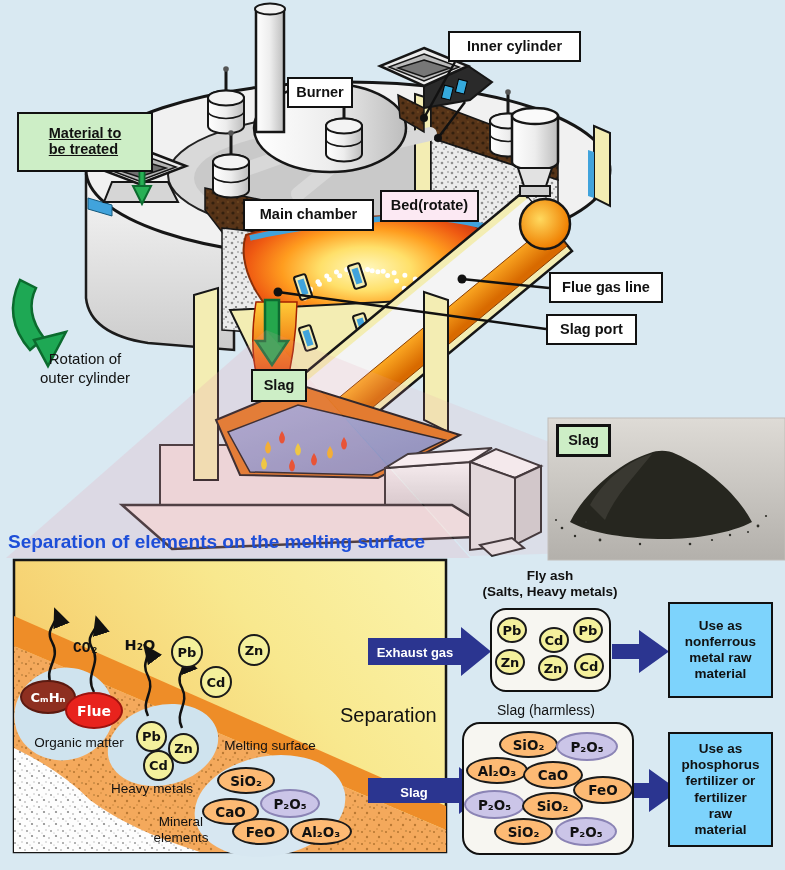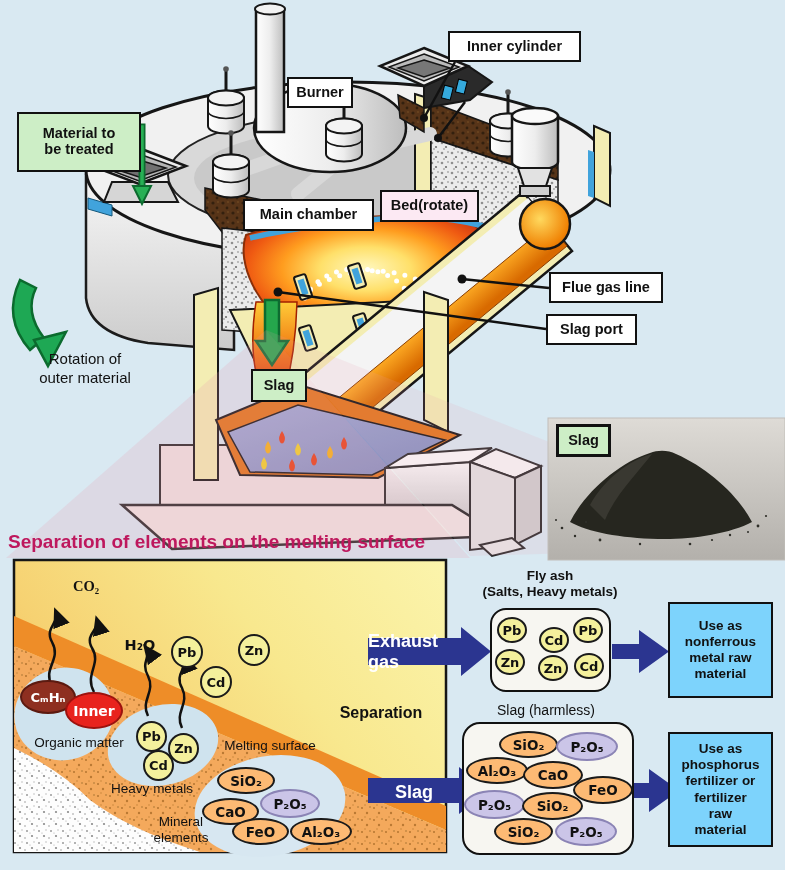--- a/index.html
+++ b/index.html
@@ -1,38 +1,38 @@
 <!DOCTYPE html>
 <html><head>
 <meta charset="utf-8">
 <style>
   html,body{margin:0;padding:0;}
   .stage{position:relative;width:785px;height:870px;background:#d9e9f2;overflow:hidden;
          font-family:"Liberation Sans","DejaVu Sans",sans-serif;color:#111;}
   svg.bg{position:absolute;left:0;top:0;}
-  .box{position:absolute;display:flex;align-items:center;justify-content:center;text-align:center;
+  .box{position:absolute;display:flex;align-items:center;justify-content:center;text-align:left;
        background:#fff;border:2px solid #111;box-sizing:border-box;font-weight:700;font-size:14.5px;
        line-height:1.1;white-space:pre-line;}
   .green{background:#cdeec6;border-width:2.5px;}
   .pinkbg{background:#fce9f3;}
   .plain{position:absolute;text-align:center;font-size:15px;line-height:1.25;white-space:pre-line;font-weight:400;}
   .el{position:absolute;display:flex;align-items:center;justify-content:center;box-sizing:border-box;
       border:2px solid #1a1a1a;border-radius:50%;background:#f4f09c;font-weight:700;font-size:13px;
       font-family:"DejaVu Sans",sans-serif;}
   .oval{background:#fdba74;font-size:13.5px;}
   .purple{background:#cbc5e8;border:2.5px solid #8b84b5;}
   .redel{color:#fff;}
   .cap{position:absolute;text-align:center;font-size:13.5px;line-height:1.15;white-space:pre-line;font-weight:400;}
   .groupbox{position:absolute;background:#f7f6f1;border:2.5px solid #111;border-radius:16px;box-sizing:border-box;}
   .usebox{position:absolute;display:flex;align-items:center;justify-content:center;text-align:center;
           background:#7dd3fc;border:2px solid #111;box-sizing:border-box;font-weight:600;font-size:13.5px;
           line-height:1.2;white-space:pre-line;}
   .arrowtxt{position:absolute;display:flex;align-items:center;justify-content:center;color:#fff;
-            font-weight:700;font-size:18px;}
-  .title{position:absolute;font-weight:700;font-size:19px;color:#be185d;}
+            font-weight:700;font-size:13px;}
+  .title{position:absolute;font-weight:700;font-size:19px;color:#1d4ed8;}
 </style>
 </head>
 <body>
 
 <div class="stage">
 
 <svg class="bg" width="785" height="870" viewBox="0 0 785 870">
   <defs>
     <linearGradient id="cylG" x1="0" y1="0" x2="1" y2="0">
       <stop offset="0" stop-color="#ffffff"></stop>
@@ -275,62 +275,62 @@
   </g>
 
   <g fill="#2b3590">
     <path d="M368,638 L461,638 L461,627 L491,651.5 L461,676 L461,665 L368,665 Z"></path>
     <path d="M368,778 L459,778 L459,767 L489,790.5 L459,814 L459,803 L368,803 Z"></path>
     <path d="M612,644 L639,644 L639,630 L669,651.5 L639,673 L639,659 L612,659 Z"></path>
     <path d="M634,783 L649,783 L649,769 L679,790.5 L649,812 L649,798 L634,798 Z"></path>
   </g>
 </svg>
 
-<div class="box green" style="left:17px;top:112px;width:124px;height:60px;">Material to
+<div class="box green" style="left:17px;top:112px;width:136px;height:60px;text-decoration:underline;">Material to
 be treated</div>
 <div class="box" style="left:287px;top:77px;width:66px;height:31px;">Burner</div>
 <div class="box" style="left:448px;top:31px;width:133px;height:31px;">Inner cylinder</div>
 <div class="box" style="left:243px;top:199px;width:131px;height:32px;">Main chamber</div>
 <div class="box pinkbg" style="left:380px;top:190px;width:99px;height:32px;">Bed(rotate)</div>
 <div class="box" style="left:546px;top:314px;width:91px;height:31px;">Slag port</div>
 <div class="box" style="left:549px;top:272px;width:114px;height:31px;">Flue gas line</div>
 <div class="box green" style="left:251px;top:369px;width:56px;height:33px;">Slag</div>
 <div class="plain" style="left:10px;top:350px;width:150px;">Rotation of
-outer material</div>
+outer cylinder</div>
 <div class="box green" style="left:556px;top:424px;width:55px;height:33px;border-width:3px;">Slag</div>
 
 <div class="title" style="left:8px;top:531px;width:540px;">Separation of elements on the melting surface</div>
 
-<div class="cap" style="left:62px;top:578px;width:48px;font-weight:600;font-size:14.5px;font-family:Liberation Serif, serif;">CO₂</div>
+<div class="cap" style="left:62px;top:640px;width:48px;font-weight:600;font-size:14.5px;font-family:Liberation Mono, monospace;">CO₂</div>
 <div class="cap" style="left:116px;top:637px;width:48px;font-weight:600;font-size:14.5px;font-family:'DejaVu Sans',sans-serif;">H₂O</div>
 
 <div class="el" style="left:171px;top:636px;width:32px;height:32px;">Pb</div>
 <div class="el" style="left:238px;top:634px;width:32px;height:32px;">Zn</div>
 <div class="el" style="left:200px;top:666px;width:32px;height:32px;">Cd</div>
 
 <div class="el redel" style="left:20px;top:680px;width:56px;height:34px;background:#8e2f20;border-color:#5c1a10;">CₘHₙ</div>
-<div class="el redel" style="left:65px;top:692px;width:58px;height:37px;background:#e8231d;border-color:#9c120e;font-size:14px;">Inner</div>
+<div class="el redel" style="left:65px;top:692px;width:58px;height:37px;background:#e8231d;border-color:#9c120e;font-size:14px;">Flue</div>
 <div class="cap" style="left:24px;top:735px;width:110px;">Organic matter</div>
 
 <div class="el" style="left:136px;top:721px;width:31px;height:31px;">Pb</div>
 <div class="el" style="left:168px;top:733px;width:31px;height:31px;">Zn</div>
 <div class="el" style="left:143px;top:750px;width:31px;height:31px;">Cd</div>
 <div class="cap" style="left:100px;top:781px;width:104px;">Heavy metals</div>
 
 <div class="cap" style="left:210px;top:738px;width:120px;">Melting surface</div>
 
 <div class="el oval" style="left:217px;top:767px;width:58px;height:27px;">SiO₂</div>
 <div class="el oval purple" style="left:260px;top:789px;width:60px;height:29px;">P₂O₅</div>
 <div class="el oval" style="left:202px;top:798px;width:57px;height:27px;">CaO</div>
 <div class="el oval" style="left:232px;top:818px;width:57px;height:27px;">FeO</div>
 <div class="el oval" style="left:290px;top:818px;width:62px;height:27px;">Al₂O₃</div>
 <div class="cap" style="left:143px;top:814px;width:76px;">Mineral
 elements</div>
 
-<div class="cap" style="left:333px;top:704px;width:96px;font-size:16px;font-weight:700;">Separation</div>
+<div class="cap" style="left:340px;top:704px;width:96px;font-size:20px;font-weight:400;">Separation</div>
 
 <div class="arrowtxt" style="left:368px;top:640px;width:94px;height:24px;">Exhaust gas</div>
 <div class="arrowtxt" style="left:368px;top:780px;width:92px;height:24px;">Slag</div>
 
 <div class="cap" style="left:468px;top:568px;width:164px;font-weight:600;">Fly ash
 (Salts, Heavy metals)</div>
 <div class="groupbox" style="left:490px;top:608px;width:121px;height:84px;"></div>
 <div class="el" style="left:497px;top:617px;width:30px;height:26px;">Pb</div>
 <div class="el" style="left:539px;top:627px;width:30px;height:26px;">Cd</div>
 <div class="el" style="left:573px;top:617px;width:30px;height:26px;">Pb</div>

